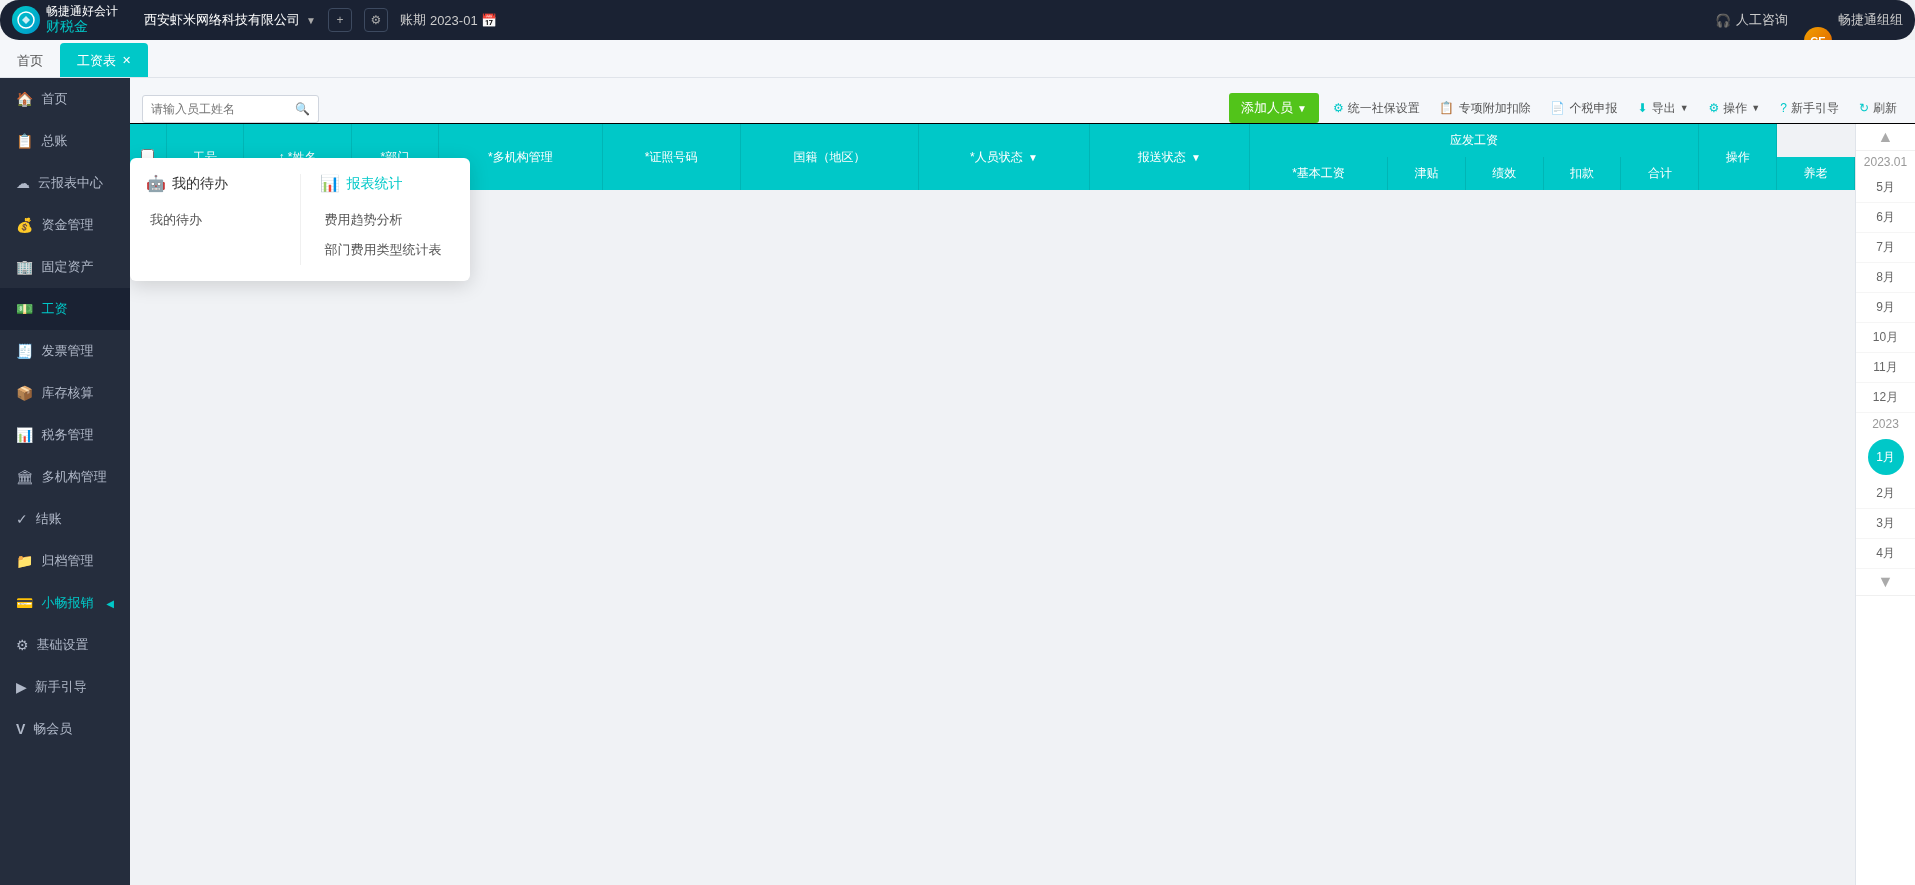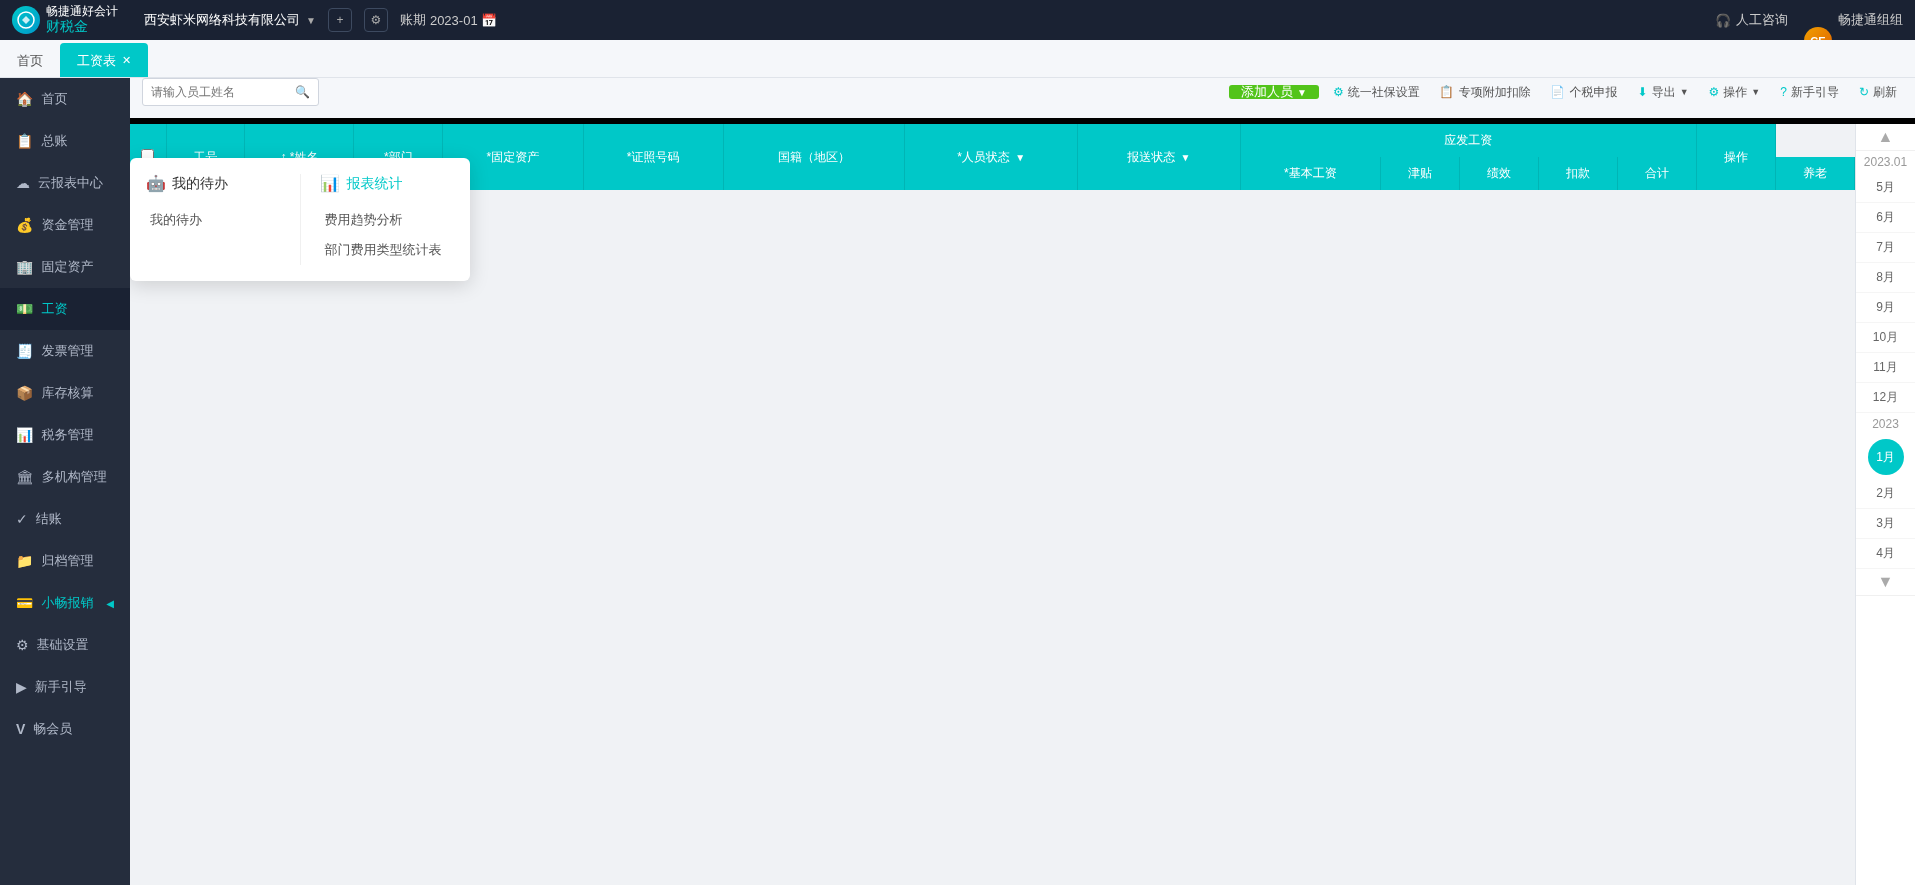--- a/index.html
+++ b/index.html
@@ -7,20 +7,21 @@
 
     
     .top-header {
       height: 40px;
       background: #1a2233;
       display: flex;
       align-items: center;
       padding: 0 12px;
       gap: 12px;
       flex-shrink: 0;
+      border-radius: 19px;
     }
     .logo-area {
       display: flex;
       align-items: center;
       gap: 6px;
       width: 120px;
     }
     .logo-icon {
       width: 28px; height: 28px;
       background: linear-gradient(135deg, #00c8c8, #0099cc);
@@ -109,23 +110,23 @@
       font-size: 13px;
       transition: background 0.2s;
     }
     .sidebar-item.active { background: #1a2233; color: #00c8c8; }
     .sidebar-item .icon { font-size: 14px; flex-shrink: 0; }
 
     
     .toolbar {
       height: 46px;
       background: #f5f7fa;
-      border-bottom: 6px solid #000000;
-      display: flex;
-      align-items: flex-start;
+      border-bottom: 1px solid #000000;
+      display: flex;
+      align-items: flex-end;
       padding: 0 12px;
       gap: 8px;
       flex-shrink: 0;
     }
     .search-box {
       display: flex; align-items: center;
       border: 1px solid #d0d5de;
       background: white;
       border-radius: 3px;
       padding: 0 8px;
@@ -143,21 +144,21 @@
     .toolbar-right {
       margin-left: auto;
       display: flex; align-items: center; gap: 8px;
     }
     .btn-add-person {
       background: #52c41a;
       color: white;
       border: none;
       border-radius: 3px;
       padding: 0 12px;
-      height: 14px;
+      height: 30px;
       cursor: pointer;
       font-size: 13px;
       display: flex; align-items: center; gap: 4px;
     }
     .btn-add-person .dropdown-arrow { font-size: 10px; }
 
     .toolbar-action {
       display: flex; align-items: center; gap: 4px;
       color: #555; font-size: 12px; cursor: pointer;
       padding: 0 6px; height: 28px;
@@ -460,21 +461,21 @@
           <thead>
             <tr>
               <th class="th-checkbox" rowspan="2">
                 <input type="checkbox" style="">
               </th>
               <th rowspan="2">工号</th>
               <th rowspan="2">
                 <span>↕</span> *姓名
               </th>
               <th rowspan="2">*部门</th>
-              <th rowspan="2">*固定资产</th>
+              <th rowspan="2">*多机构管理</th>
               <th rowspan="2">*证照号码</th>
               <th rowspan="2">国籍（地区）</th>
               <th rowspan="2">*人员状态 <span class="filter-icon">▼</span></th>
               <th rowspan="2">报送状态 <span class="filter-icon">▼</span></th>
               <th colspan="5">应发工资</th>
               <th rowspan="2">操作</th>
             </tr>
             <tr>
               <th>*基本工资</th>
               <th>津贴</th>

